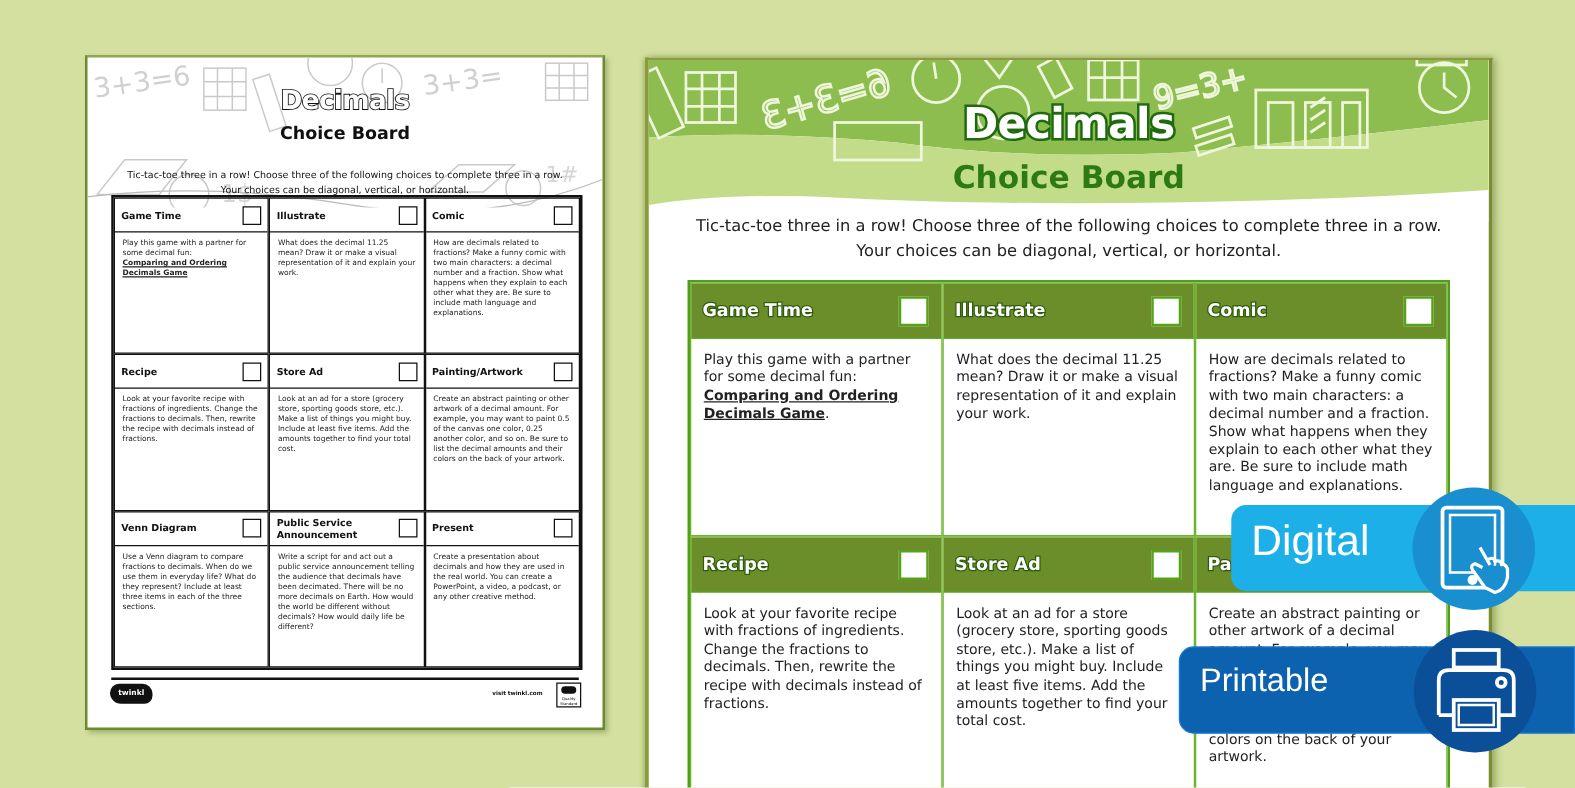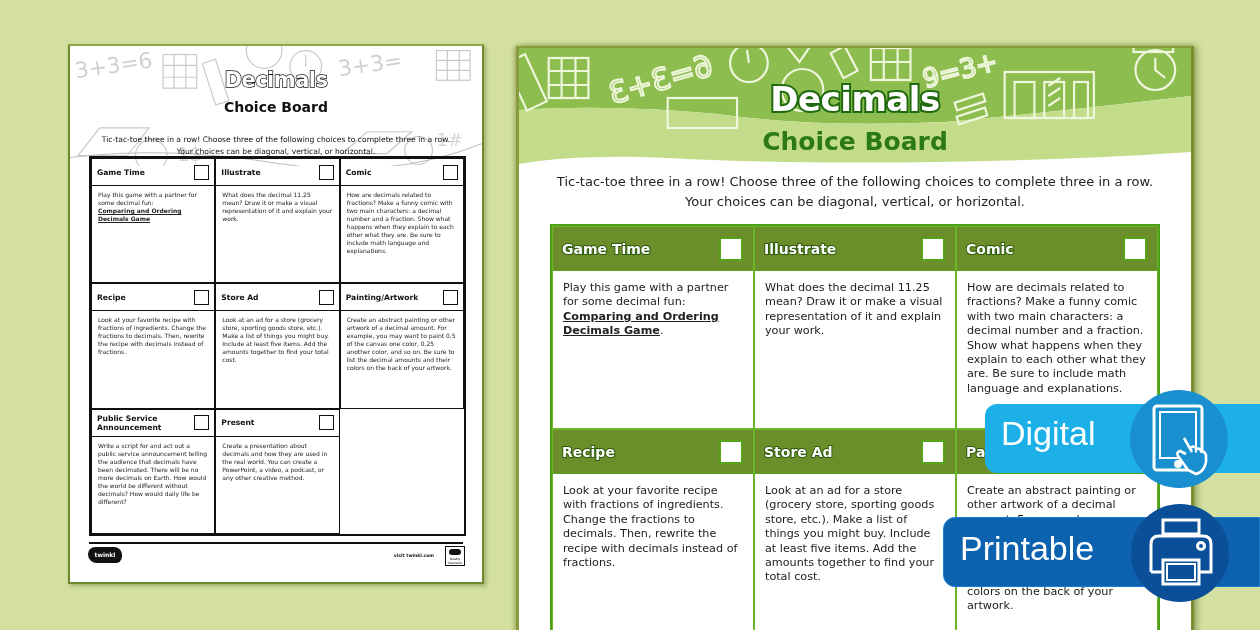--- a/index.html
+++ b/index.html
@@ -121,21 +121,21 @@
   .badge-digital .circle {
     position: absolute; left: 145px; top: -14px; width: 98px; height: 98px;
     border-radius: 50%; background: #1a8fd0;
   }
   .badge-printable {
     position: absolute; left: 943px; top: 517px; width: 317px; height: 70px;
     background: #0d62b0; border-radius: 12px 0 0 12px;
     border: 1.5px solid #1d7bd0;
   }
   .badge-printable .label {
-    position: absolute; left: 16px; top: 11px; font-size: 34px; color: #fff;
+    position: absolute; left: 16px; top: 11px; font-size: 26px; color: #fff;
     font-family: "Liberation Sans", sans-serif;
   }
   .badge-printable .circle {
     position: absolute; left: 187px; top: -14px; width: 98px; height: 98px;
     border-radius: 50%; background: #0b4f99;
   }
   .circle svg { position: absolute; left: 0; top: 0; }
 </style>
 </head>
 <body>
@@ -207,20 +207,27 @@
           <span class="chk"></span>
         </div>
       <div class="cell-body">Look at an ad for a store (grocery store, sporting goods store, etc.). Make a list of things you might buy. Include at least five items. Add the amounts together to find your total cost.</div>
     </div>
     <div class="cell">
       <div class="cell-head">
           <span class="cell-title">Painting/Artwork</span>
           <span class="chk"></span>
         </div>
       <div class="cell-body">Create an abstract painting or other artwork of a decimal amount. For example, you may want to paint 0.5 of the canvas one color, 0.25 another color, and so on. Be sure to list the decimal amounts and their colors on the back of your artwork.</div>
+    </div>
+    <div class="cell">
+      <div class="cell-head">
+          <span class="cell-title">Venn Diagram</span>
+          <span class="chk"></span>
+        </div>
+      <div class="cell-body">Use a Venn diagram to compare fractions to decimals. When do we use them in everyday life? What do they represent? Include at least three items in each of the three sections.</div>
     </div>
     <div class="cell">
       <div class="cell-head">
           <span class="cell-title">Public Service Announcement</span>
           <span class="chk"></span>
         </div>
       <div class="cell-body">Write a script for and act out a public service announcement telling the audience that decimals have been decimated. There will be no more decimals on Earth. How would the world be different without decimals? How would daily life be different?</div>
     </div>
     <div class="cell">
       <div class="cell-head">

